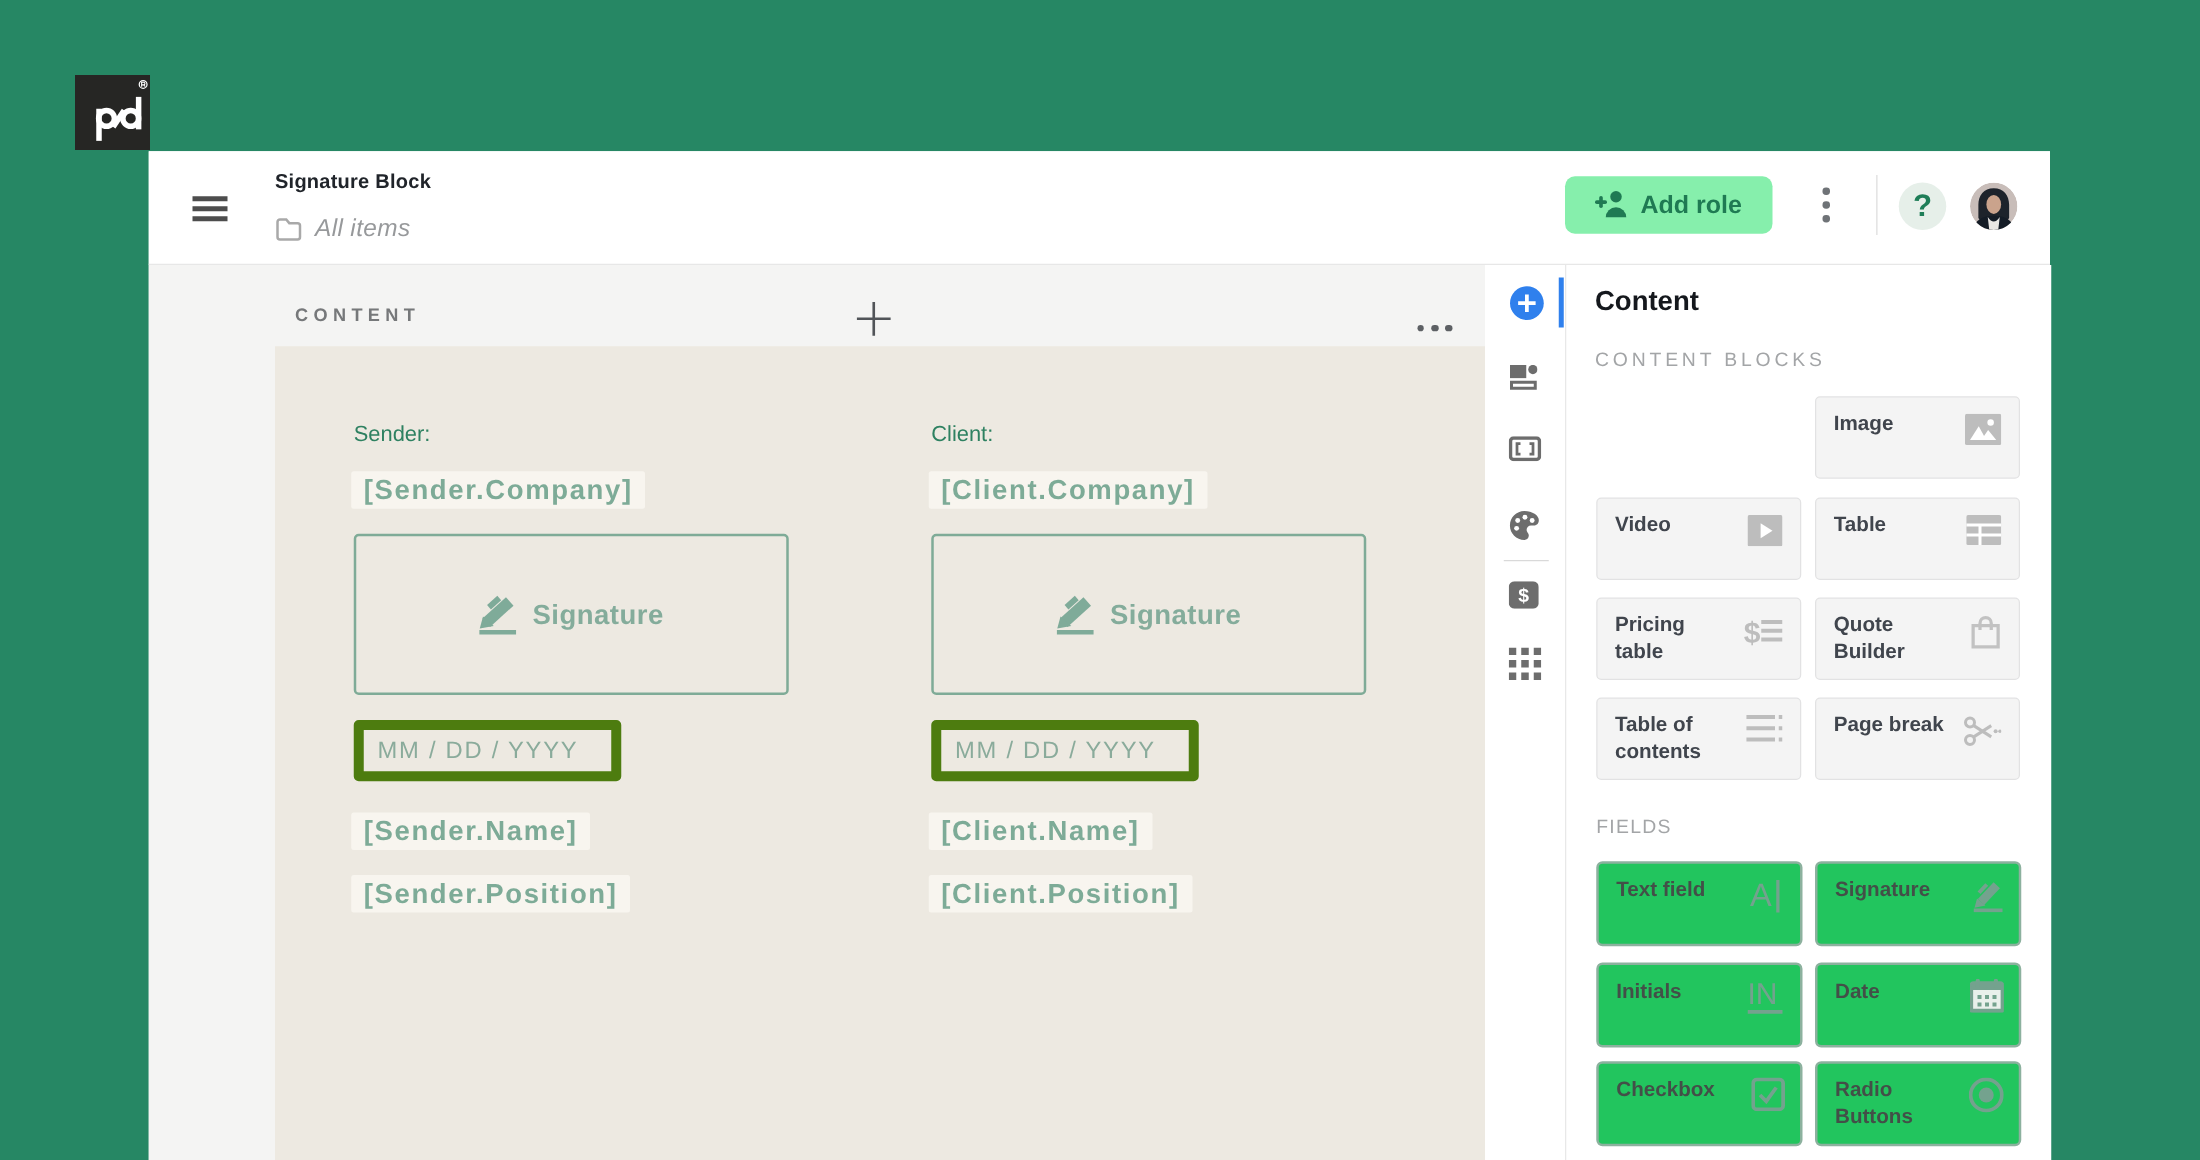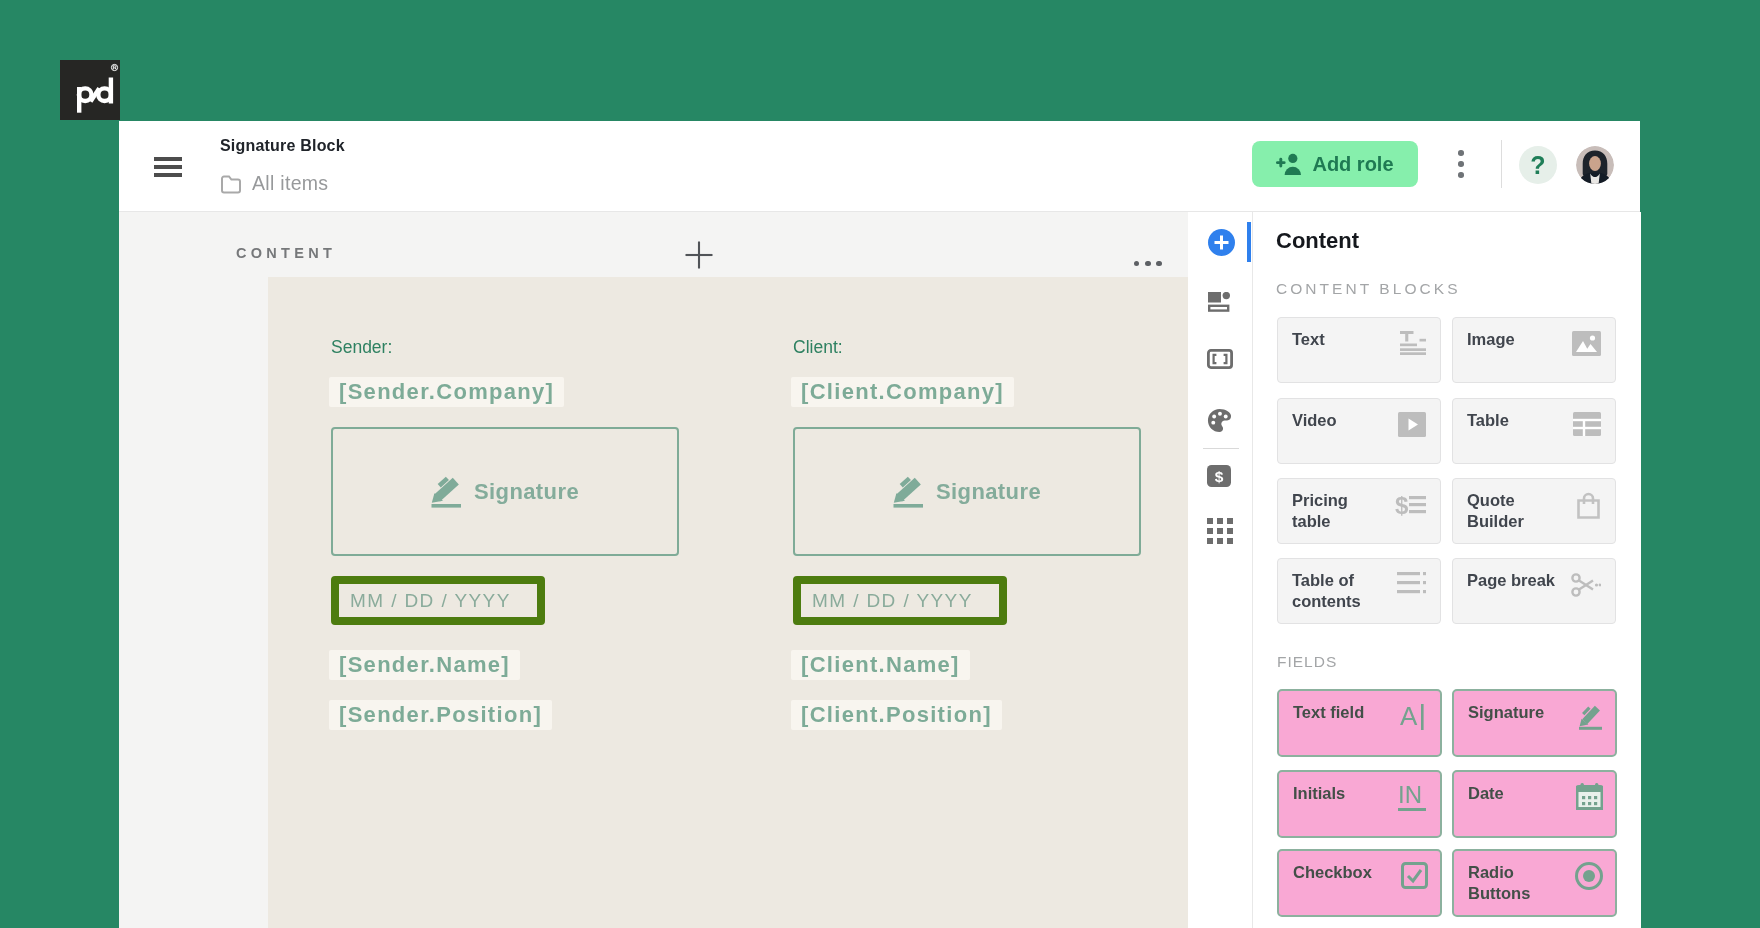--- a/index.html
+++ b/index.html
@@ -8,21 +8,21 @@
   .abs{position:absolute;}
   
   .logo{left:60px;top:60px;width:60px;height:60px;background:#262624;}
   
   .panel{left:119px;top:121px;width:1521px;height:807px;background:#fff;}
   
   .header{left:0;top:0;width:1521px;height:90px;background:#fff;border-bottom:1px solid #e7e7e7;}
   .burger{left:35px;top:36px;width:28px;height:20px;}
   .burger div{height:4px;background:#4d4d4d;margin-bottom:4px;}
   .htitle{left:101px;top:16px;font-size:16px;font-weight:bold;color:#20242a;letter-spacing:0.2px;}
-  .hsub{left:101px;top:51px;width:300px;height:24px;color:#97999b;font-size:19.5px;letter-spacing:0.3px;}
+  .hsub{left:101px;top:51px;width:300px;height:24px;color:#97999b;font-size:19.5px;letter-spacing:0.3px;font-style:italic;}
   .hsub svg{vertical-align:-4px;margin-right:10px;}
   .addrole{left:1133px;top:20px;width:166px;height:46px;background:#86efac;border-radius:8px;color:#1f7a53;font-size:20px;font-weight:bold;line-height:46px;text-align:center;}
   .kebab{left:1339px;top:29px;width:6px;}
   .kebab div{width:5.6px;height:5.6px;border-radius:50%;background:#6f7377;margin-bottom:5.6px;}
   .hdivider{left:1382px;top:19px;width:1px;height:48px;background:#ddd;}
   .qcircle{left:1400px;top:25px;width:38px;height:38px;border-radius:50%;background:#e6efe9;color:#1f7e58;font-size:25px;font-weight:bold;text-align:center;line-height:39px;}
   .avatar{left:1457px;top:25px;width:38px;height:38px;border-radius:50%;overflow:hidden;}
   
   .canvas{left:119px;top:212px;width:1069px;height:716px;background:#f4f4f3;}
   .contentlbl{left:117px;top:125px;font-size:14.5px;font-weight:bold;letter-spacing:4.3px;color:#76787a;}
@@ -48,21 +48,21 @@
   .railsel{left:1247px;top:222px;width:4px;height:40px;background:#2f80ed;}
   .bluebtn{left:1208px;top:229px;width:27px;height:27px;border-radius:50%;background:#2f80ed;}
   .railsep{left:1203px;top:448px;width:36px;height:1px;background:#d9d9d9;}
   
   .side{left:1252px;top:212px;width:388px;height:716px;background:#fff;border-left:1px solid #e8e8e8;}
   .sptitle{left:1276px;top:228px;font-size:22px;font-weight:bold;color:#15181d;}
   .sphead{font-size:15.5px;letter-spacing:3.05px;color:#a3a5a7;}
   .card{position:absolute;width:162px;height:64px;background:#f4f4f4;border:1px solid #e2e2e3;border-radius:4px;}
   .card .lbl{position:absolute;left:14px;top:11px;font-size:16.5px;font-weight:bold;color:#40454d;line-height:21px;}
   .card .ic{position:absolute;right:14px;top:13px;}
-  .fcard{position:absolute;width:161px;height:64px;background:#f9a8d4;border:2px solid #8cb19e;border-radius:5px;}
+  .fcard{position:absolute;width:161px;height:64px;background:#22c55e;border:2px solid #8cb19e;border-radius:5px;}
   .fcard .lbl{position:absolute;left:14px;top:11px;font-size:16.5px;font-weight:bold;color:#434f48;line-height:21px;}
   .fcard .ic{position:absolute;right:12px;top:11px;}
 </style>
 </head>
 <body>
 <div class="stage">
 
   <div class="abs logo">
     <svg width="60" height="60" viewBox="0 0 60 60">
       <g fill="none" stroke="#fff" stroke-width="4.4">
@@ -121,21 +121,21 @@
   <div class="abs canvas"></div>
   <div class="abs contentlbl" style="left:236px;top:245px;">CONTENT</div>
   <div class="abs plusbtn" style="left:685px;top:241px;"><svg width="28" height="28" viewBox="0 0 28 28">
         <g stroke="#515458" stroke-width="2.1">
           <path d="M14 0.5 V27.5"></path>
           <path d="M0.5 14 H27.5"></path>
         </g>
       </svg></div>
   <div class="abs dots3" style="left:1134px;top:252px;"><span></span><span></span><span></span></div>
 
-  <div class="abs doc" style="left:220px;top:277px;margin-left:48px;">
+  <div class="abs doc" style="left:220px;top:277px;">
     <div class="col sender">
       <div class="abs rolelbl">Sender:</div>
       <div class="abs chip company">[Sender.Company]</div>
       <div class="abs sigbox">
           <div class="sigin"><svg width="30" height="33" viewBox="0 0 30 33">
               <g stroke="#7fab99" fill="none">
                 <path d="M6 23.2 L24.8 6.2" stroke-width="9"></path>
                 <path d="M8.2 10.8 L16.4 3.4" stroke-width="4.6"></path>
               </g>
               <g fill="#7fab99">
@@ -211,33 +211,20 @@
           <rect x="0" y="20" width="6" height="6"></rect>
           <rect x="10" y="20" width="6" height="6"></rect>
           <rect x="20" y="20" width="6" height="6"></rect>
         </g>
       </svg></div>
 
   <div class="abs side"></div>
   <div class="abs sptitle">Content</div>
   <div class="abs sphead" style="left:1276px;top:280px;">CONTENT BLOCKS</div>
 
-  <div class="card" style="left:1277px;top:317px;">
-      <div class="lbl">Text</div>
-      <div class="ic"><svg width="26" height="24" viewBox="0 0 26 24">
-          <g fill="#bdbdbd">
-            <rect x="0" y="0" width="13.5" height="3"></rect>
-            <rect x="5.2" y="0" width="3.1" height="10.5"></rect>
-            <rect x="0" y="12.5" width="17" height="2.7"></rect>
-            <rect x="19.5" y="7.8" width="6.5" height="2.7"></rect>
-            <rect x="0" y="17.3" width="26" height="2.7"></rect>
-            <rect x="0" y="21.3" width="26" height="2.7"></rect>
-          </g>
-        </svg></div>
-    </div>
   <div class="card" style="left:1452px;top:317px;">
       <div class="lbl">Image</div>
       <div class="ic"><svg width="29" height="25" viewBox="0 0 29 25">
           <rect x="0" y="0" width="29" height="25" rx="1.5" fill="#bdbdbd"></rect>
           <g fill="#fff">
             <circle cx="20.5" cy="7" r="2.6"></circle>
             <path d="M4 21 L11 10 L17 21z"></path>
             <path d="M13 21 L18.5 13 L25 21z"></path>
           </g>
         </svg></div>

